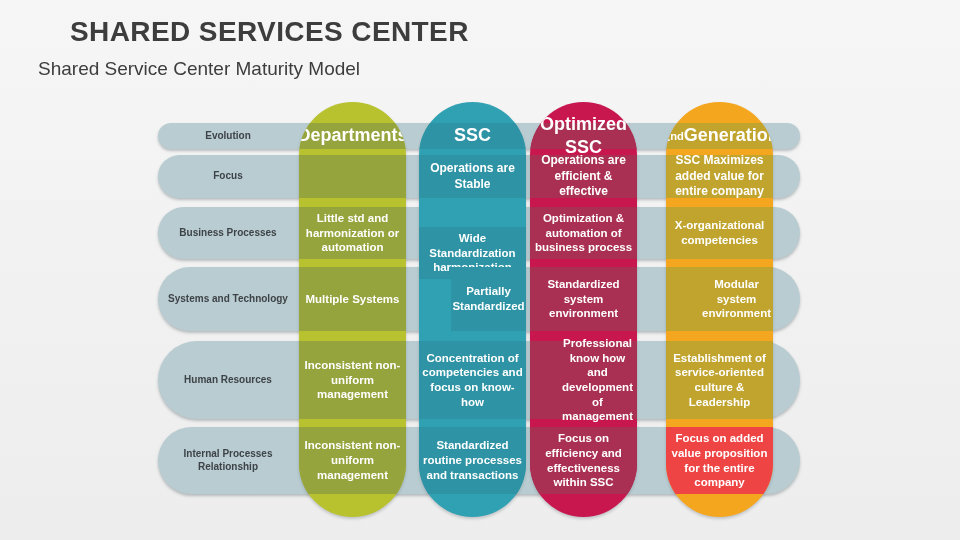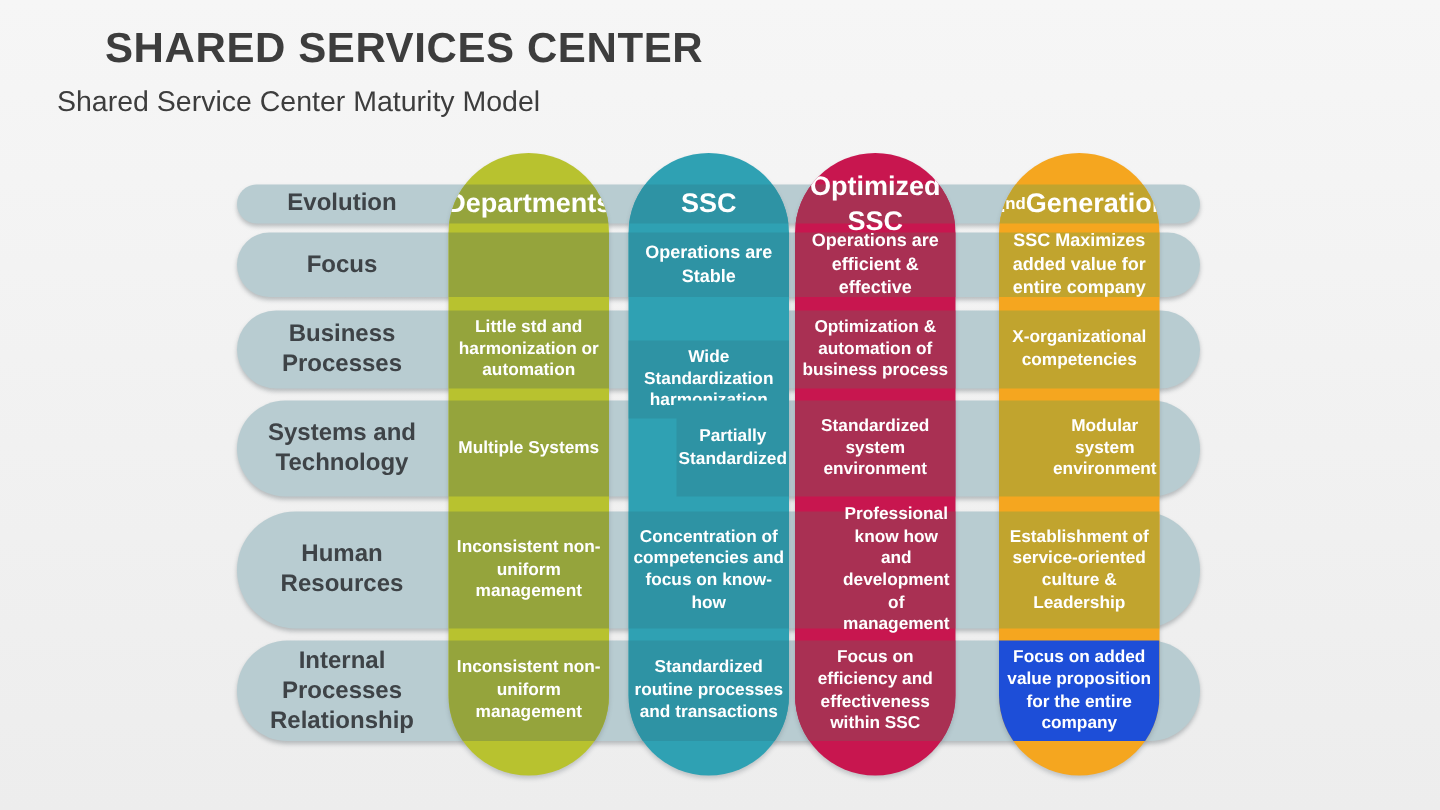--- a/index.html
+++ b/index.html
@@ -27,21 +27,21 @@
   }
   .r1{top:123px;height:26px;border-radius:13px;}
   .r2{top:155px;height:43px;border-radius:22px;}
   .r3{top:207px;height:52px;border-radius:26px;}
   .r4{top:267px;height:64px;border-radius:32px;}
   .r5{top:341px;height:78px;border-radius:39px;}
   .r6{top:427px;height:67px;border-radius:34px;}
   .row-label{
     position:absolute;left:0;top:0;bottom:0;width:140px;
     display:flex;align-items:center;justify-content:center;
-    text-align:center;font-weight:bold;font-size:16px;line-height:1.25;
+    text-align:center;font-weight:bold;font-size:10px;line-height:1.25;
     color:#3e4347;
   }
   
   .col{
     position:absolute;top:102px;height:415px;width:107px;
     border-radius:54px;overflow:hidden;
     box-shadow:0 2px 3px rgba(90,100,105,.3);
   }
   .c0{left:299px;}
   .c1{left:419px;}
@@ -121,17 +121,17 @@
     <div class="col c3" style="background-color: rgb(245, 166, 31);">
       <div class="cell cr1" style="background-color: rgb(193, 164, 46);">
           <span>2</span>
           <sup>nd</sup>
           <span> Generation</span>
         </div>
       <div class="cell cr2" style="background-color: rgb(193, 164, 46);">SSC Maximizes added value for entire company</div>
       <div class="cell cr3" style="background-color: rgb(193, 164, 46);">X-organizational competencies</div>
       <div class="cell cr4" style="background-color: rgb(193, 164, 46); padding-left: 36px;">Modular system environment</div>
       <div class="cell cr5" style="background-color: rgb(193, 164, 46);">Establishment of service-oriented culture &amp; Leadership</div>
-      <div class="cell cr6" style="background-color: #1d4ed8;">Focus on added value proposition for the entire company</div>
+      <div class="cell cr6" style="background-color: #ef4444;">Focus on added value proposition for the entire company</div>
     </div>
 
   </div>
 </div>
 
 </body></html>

